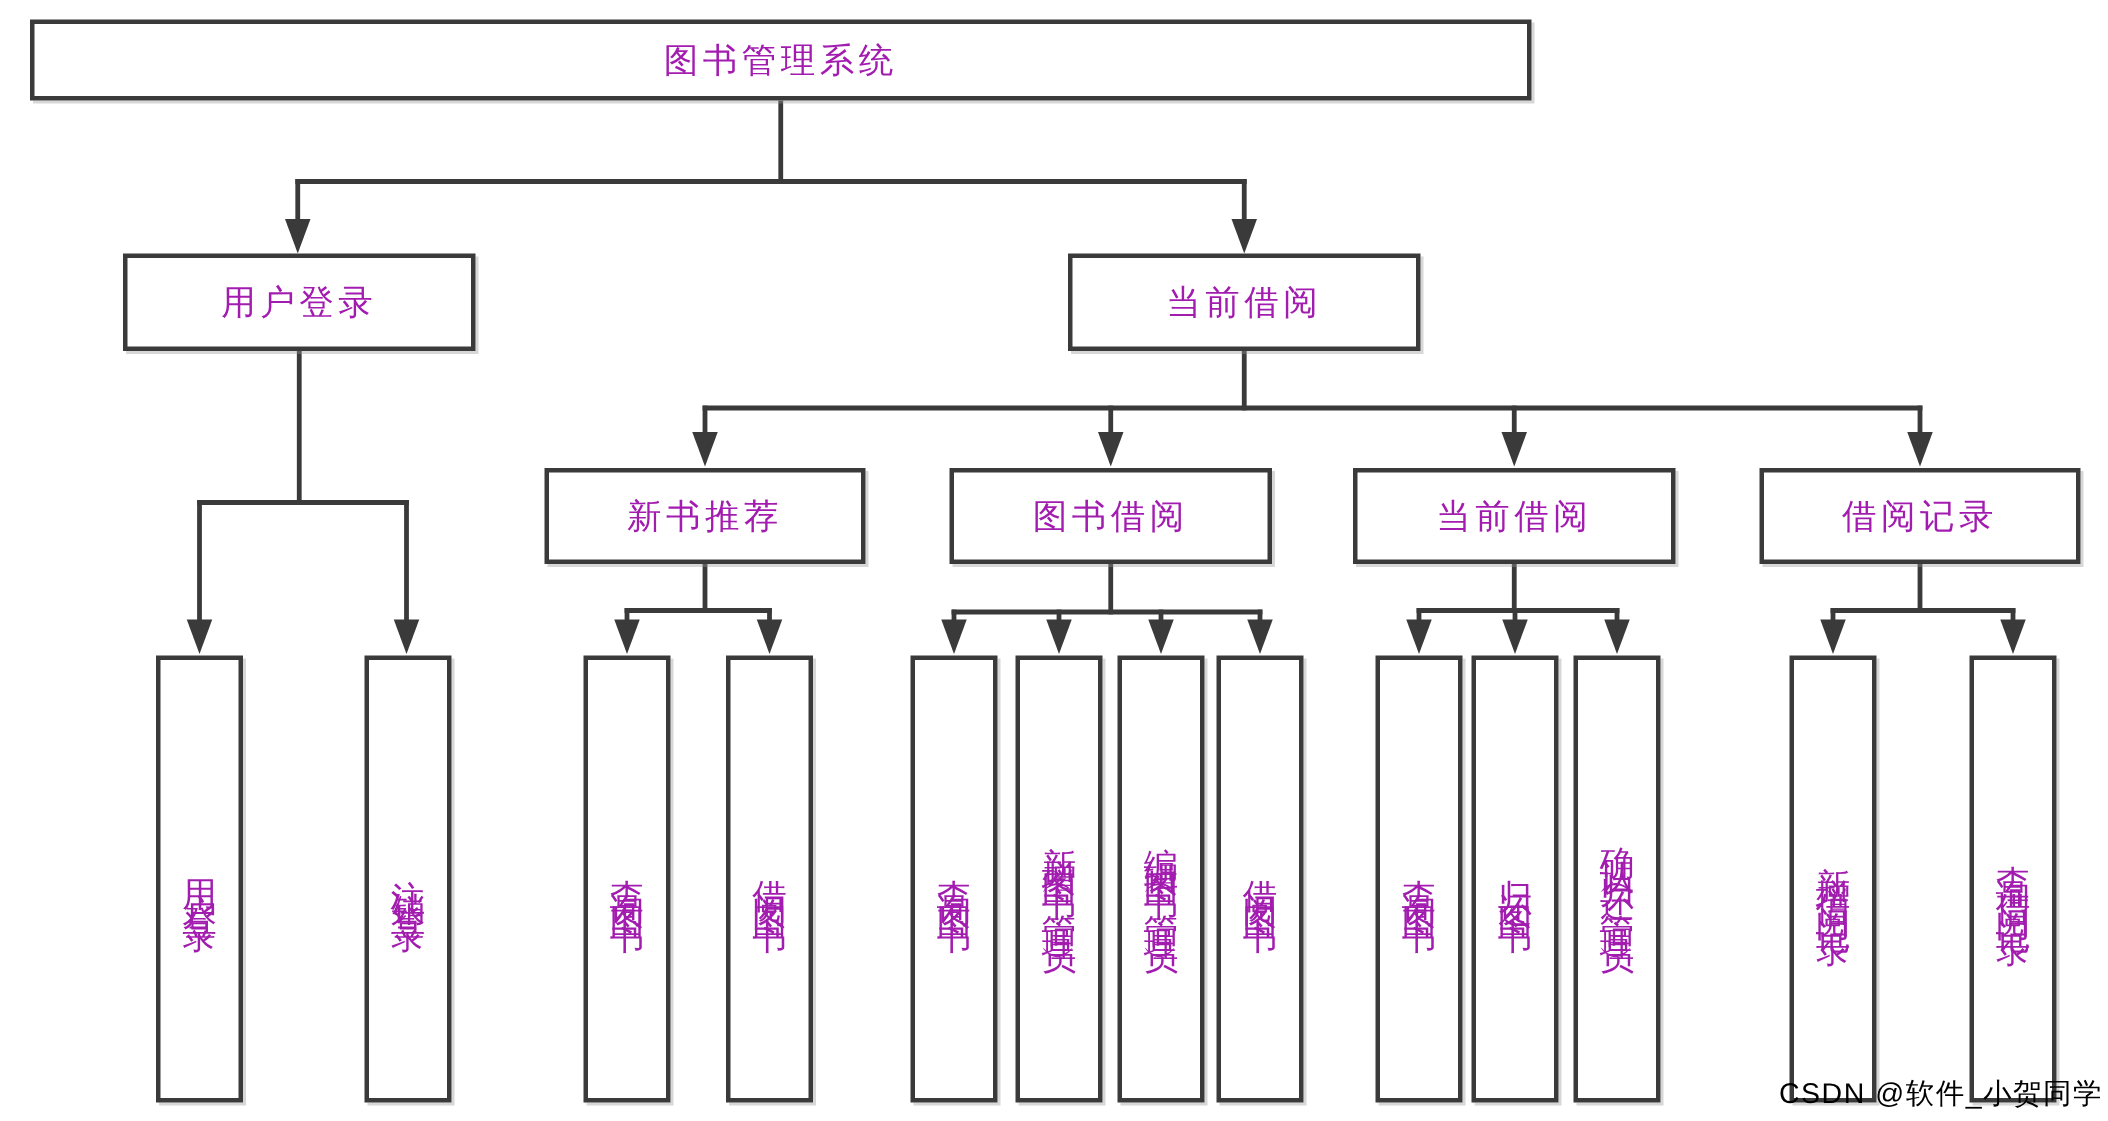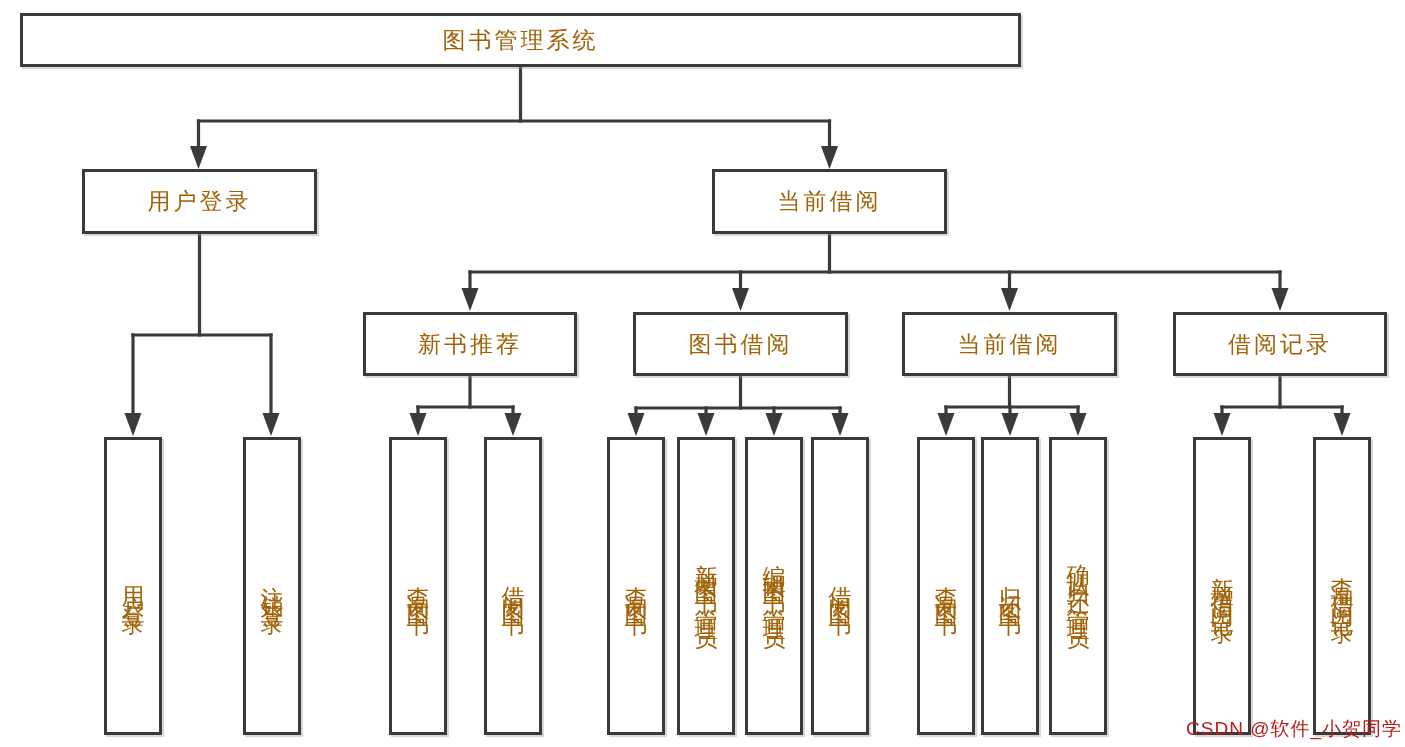--- a/index.html
+++ b/index.html
@@ -17,21 +17,21 @@
     width: 1405px; height: 747px;
   }
   .node {
     position: absolute;
     box-sizing: border-box;
     border: 3px solid #3a3a3a;
     background: #ffffff;
     display: flex;
     align-items: center;
     justify-content: center;
-    color: #a16207;
+    color: #a21caf;
     box-shadow: 2px 2px 0 rgba(150,150,150,0.38);
   }
   .node .lbl {
     font-size: 23px;
     letter-spacing: 3px;
     white-space: nowrap;
     line-height: 1;
   }
   .leaf .lbl {
     writing-mode: vertical-rl;
@@ -65,21 +65,21 @@
   .lf-9  { left: 917px; }
   .lf-10 { left: 981px; }
   .lf-11 { left: 1049px; }
   .lf-12 { left: 1193px; }
   .lf-13 { left: 1313px; }
   .watermark {
     position: absolute;
     right: 3px;
     bottom: 5px;
     font-size: 19px;
-    color: #b91c1c;
+    color: #000000;
     letter-spacing: 1px;
     white-space: nowrap;
   }
   line { stroke: #3a3a3a; stroke-width: 3.2; stroke-linecap: square; }
   polygon { fill: #3a3a3a; }
 </style>
 </head>
 <body>
 
 <div class="canvas">

